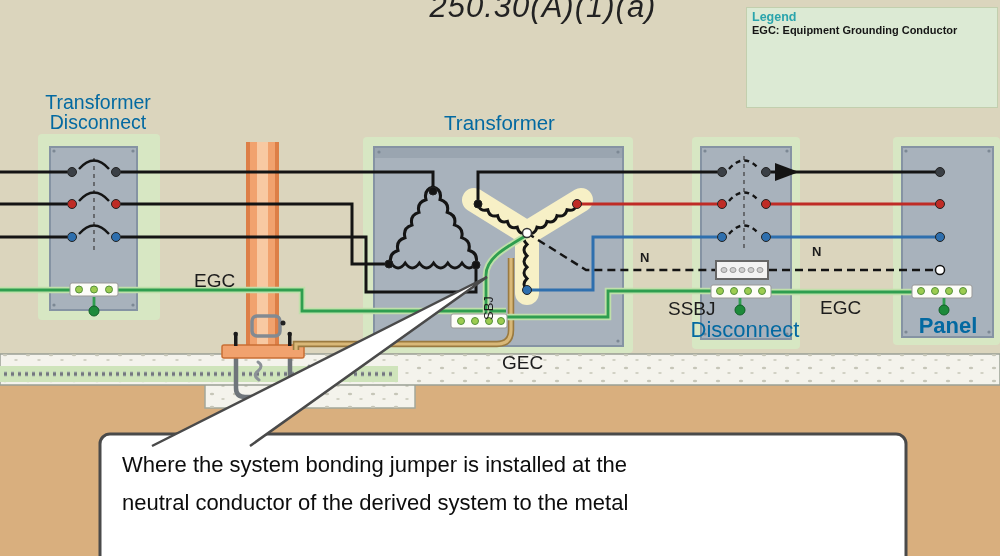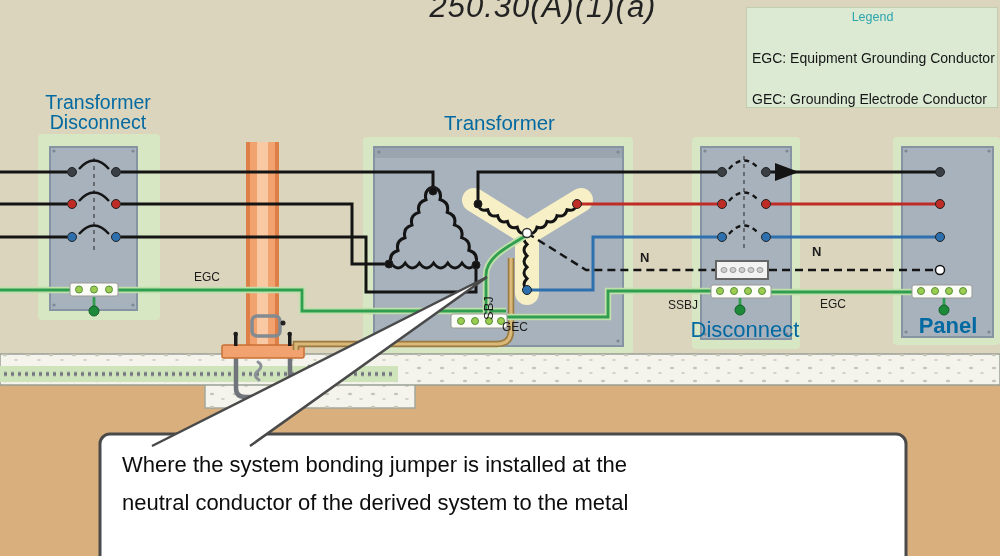--- a/index.html
+++ b/index.html
@@ -3,33 +3,33 @@
 <meta charset="utf-8">
 <style>
   html,body{margin:0;padding:0;background:#fff;}
   *{box-sizing:border-box;}
   #stage{
     position:relative;width:1000px;height:556px;overflow:hidden;
     background:#dbd5bd;
     font-family:"Liberation Sans","DejaVu Sans",sans-serif;
   }
   #stage svg{position:absolute;left:0;top:0;}
-  .lbl{position:absolute;color:#1c1c1c;font-size:12px;white-space:nowrap;}
+  .lbl{position:absolute;color:#1c1c1c;font-size:19px;white-space:nowrap;}
   .lbl-bold{font-weight:bold;}
   .blue{color:#0369a1;}
   #title{
     position:absolute;left:360px;top:-11px;width:366px;text-align:center;
     font-style:italic;font-size:31px;color:#222;letter-spacing:1px;white-space:nowrap;
   }
   #legend{
     position:absolute;left:746px;top:7px;width:252px;height:101px;
     background:#dcead4;border:1px solid #c2cfae;padding:2px 4px 0 5px;
   }
-  #legend .lg-title{color:#2aa4ac;font-size:12.5px;text-align:center;margin-bottom:0;}
-  #legend .lg-item{color:#161616;font-size:14px;font-weight:normal;line-height:12.8px;white-space:nowrap;margin-top:28px;}
+  #legend .lg-title{color:#2aa4ac;font-size:12.5px;margin-bottom:0;font-weight:bold;}
+  #legend .lg-item{color:#161616;font-size:11px;font-weight:bold;line-height:12.8px;white-space:nowrap;}
   #txd-label{position:absolute;left:20px;top:92px;width:156px;text-align:center;
     font-size:19.5px;line-height:20px;}
   #transformer-label{position:absolute;left:417px;top:111px;width:165px;text-align:center;font-size:20.5px;}
   #disconnect-label{position:absolute;left:680px;top:317px;width:130px;text-align:center;font-size:22px;}
   #panel-label{position:absolute;left:908px;top:313px;width:80px;text-align:center;font-size:22px;font-weight:bold;}
   #sbj-label{
     position:absolute;left:481px;top:276px;width:16px;height:44px;
     writing-mode:vertical-rl;transform:rotate(180deg);font-size:13px;color:#1c1c1c;
   }
   #callout-text{position:absolute;left:122px;top:446px;width:780px;color:#0d0d0d;}
@@ -266,35 +266,34 @@
     <rect x="100" y="434" width="806" height="140" rx="10" fill="#ffffff" stroke="#4a4a4a" stroke-width="3"></rect>
     <path d="M152,446 L487,277 L250,446" fill="#ffffff" stroke="#4a4a4a" stroke-width="2.5"></path>
   </g>
 </svg>
 
   <div id="title">250.30(A)(1)(a)</div>
 
   <div id="legend">
     <div class="lg-title">Legend</div>
     <div class="lg-item">EGC: Equipment Grounding Conductor</div>
-    <div class="lg-item">GEC: Grounding Electrode Conductor</div>
   </div>
 
   <div id="txd-label" class="blue">
     <div>Transformer</div>
     <div>Disconnect</div>
   </div>
   <div id="transformer-label" class="blue">Transformer</div>
   <div id="disconnect-label" class="blue">Disconnect</div>
   <div id="panel-label" class="blue">Panel</div>
 
   <div class="lbl" style="left:194px;top:270px;">EGC</div>
   <div class="lbl" style="left:820px;top:297px;">EGC</div>
   <div class="lbl" style="left:668px;top:298px;">SSBJ</div>
-  <div class="lbl" style="left:502px;top:320px;text-align:center;">GEC</div>
+  <div class="lbl" style="left:502px;top:352px;text-align:center;">GEC</div>
   <div class="lbl lbl-bold" style="left:640px;top:250px;font-size:13px;">N</div>
   <div class="lbl lbl-bold" style="left:812px;top:244px;font-size:13px;">N</div>
   <div id="sbj-label">SBJ</div>
 
   <div id="callout-text">
     <div class="cl-line">Where the system bonding jumper is installed at the</div>
     <div class="cl-line">neutral conductor of the derived system to the metal</div>
   </div>
 
 </div>

